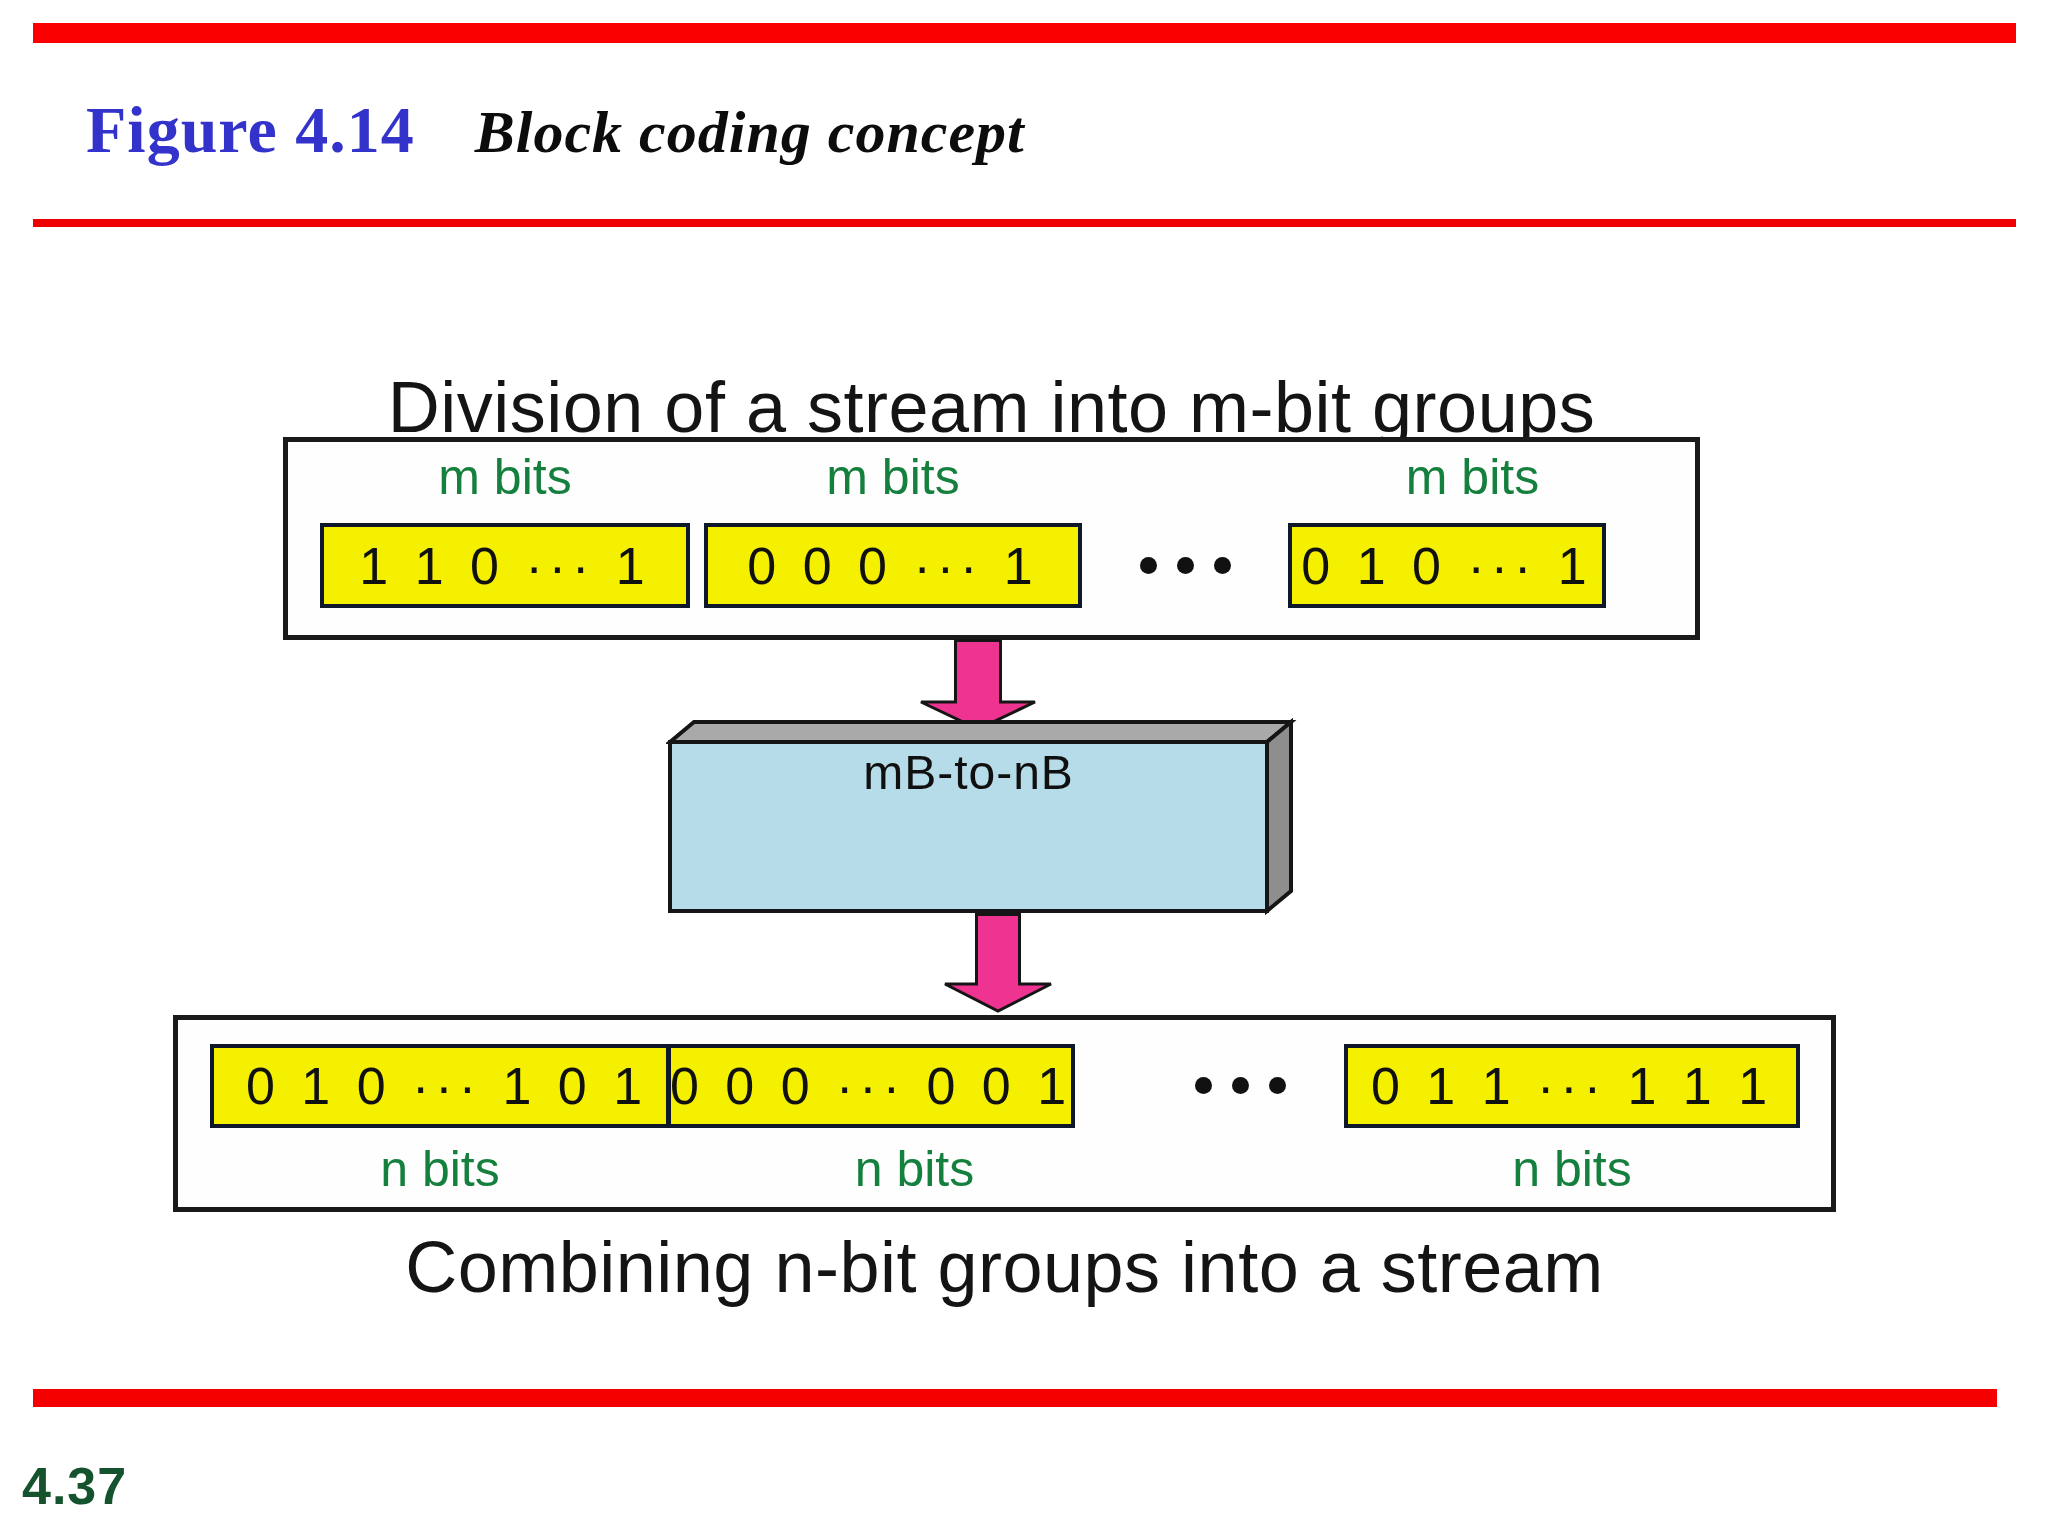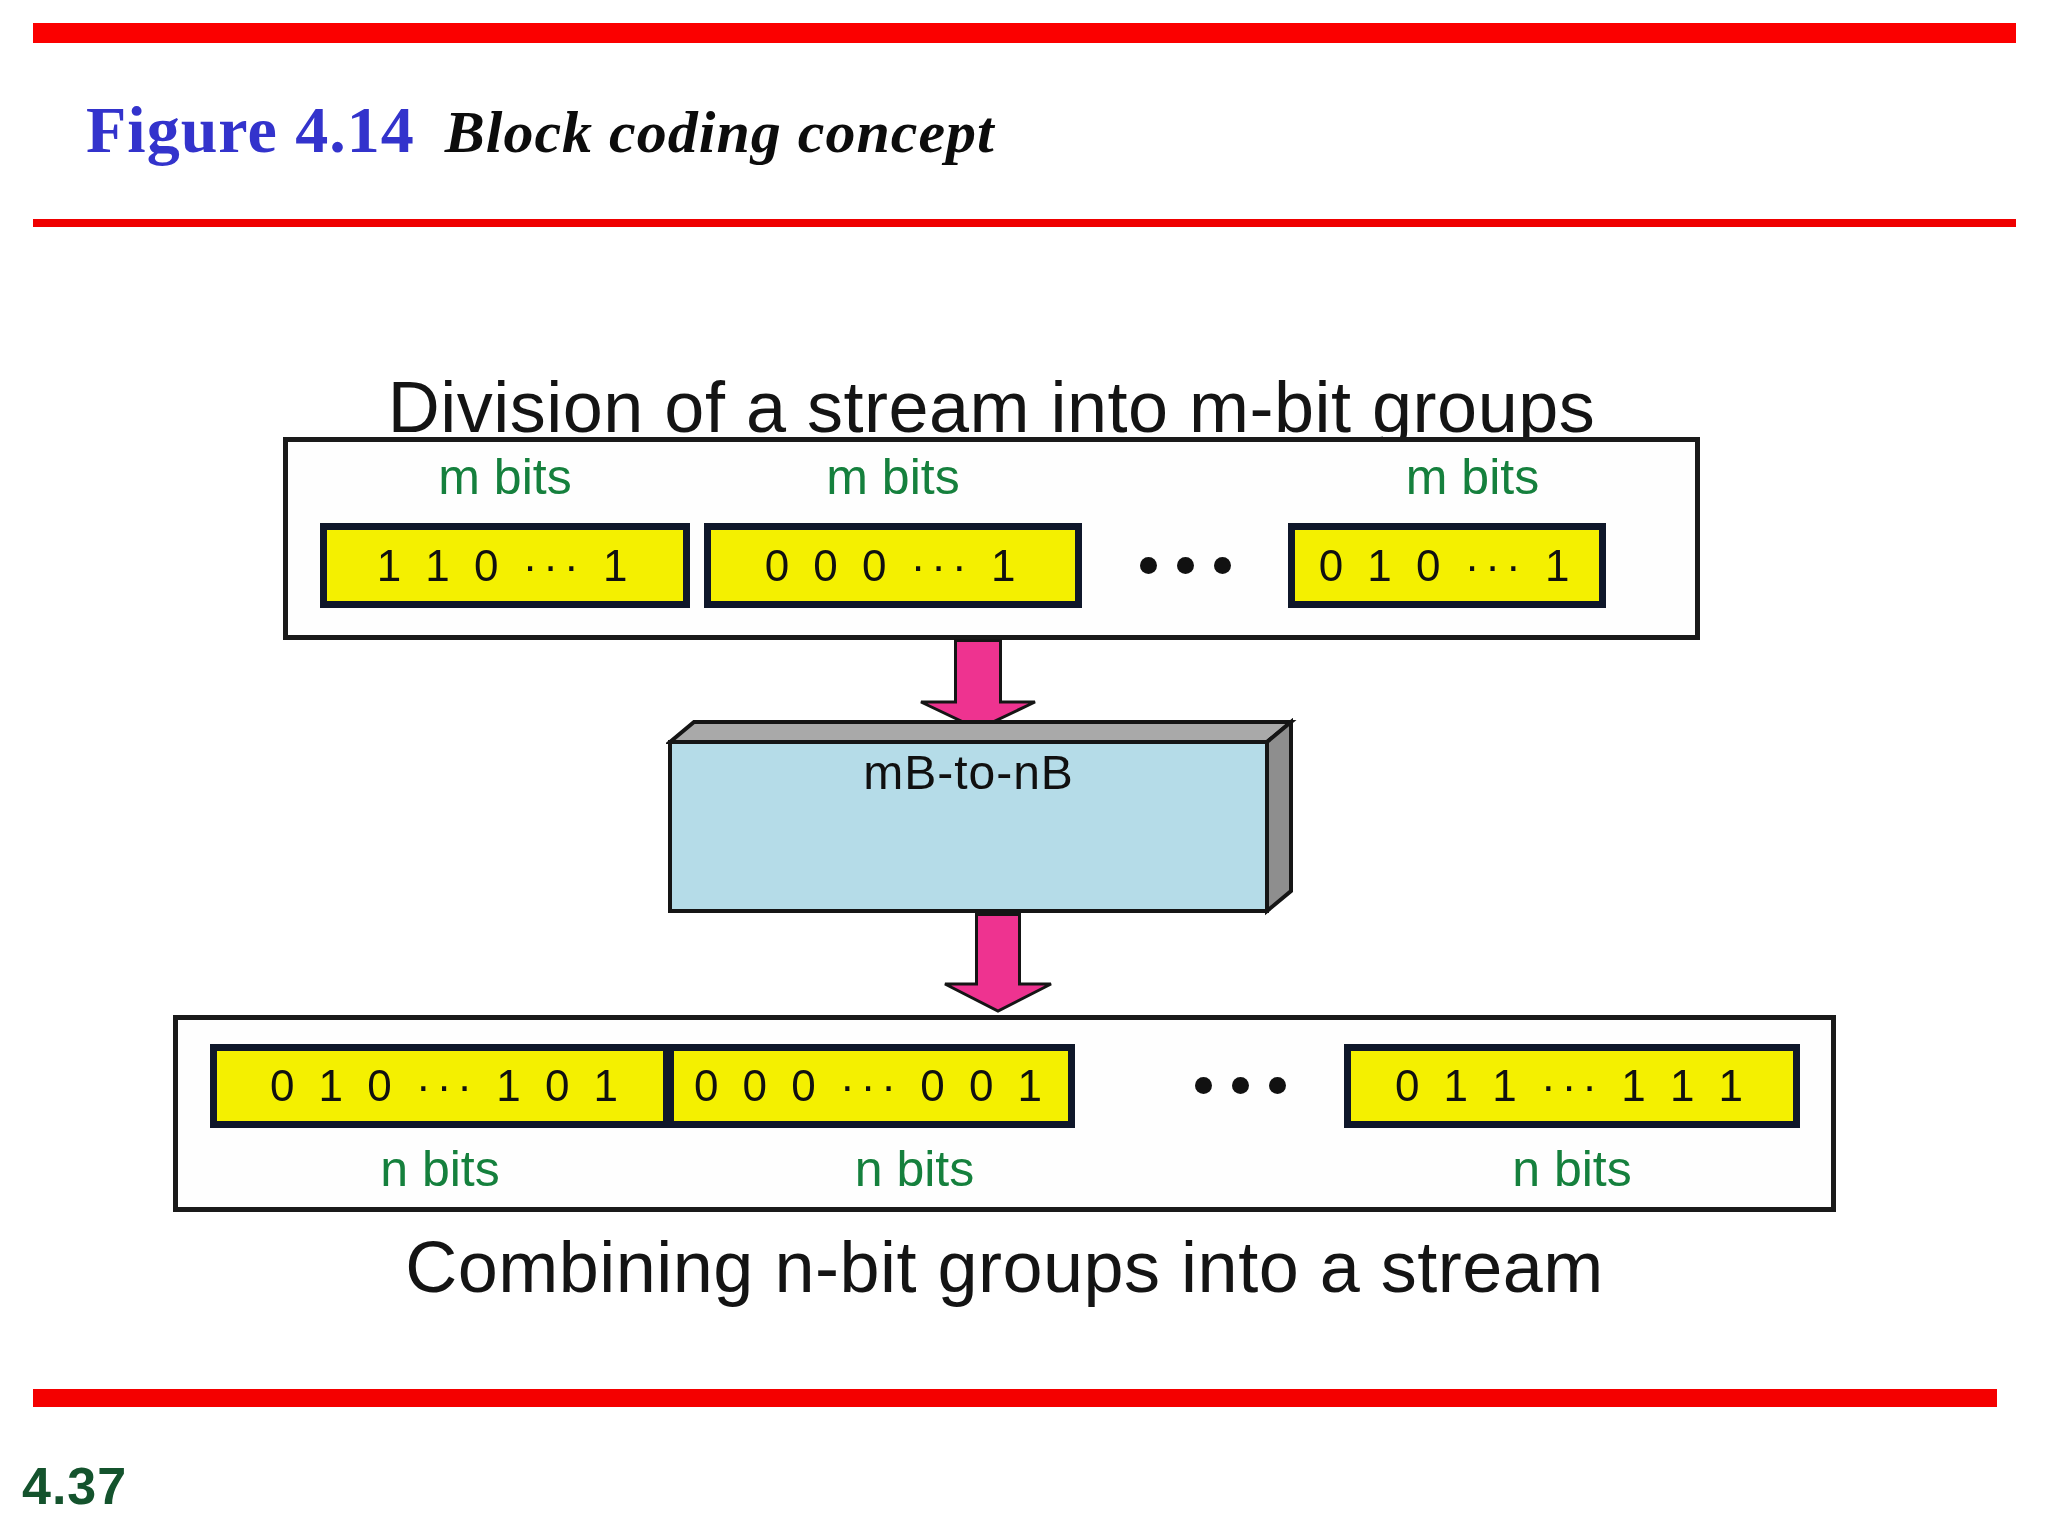--- a/index.html
+++ b/index.html
@@ -11,21 +11,21 @@
     font-family:"Liberation Sans",sans-serif;
     color:#111;
   }
   
   .bar-top{position:absolute;left:33px;top:23px;width:1983px;height:20px;background:#fb0000;}
   .rule-under-title{position:absolute;left:33px;top:219px;width:1983px;height:8px;background:#ef0000;}
   .bar-bottom{position:absolute;left:33px;top:1389px;width:1964px;height:18px;background:#f40000;}
   
   .title-row{
     position:absolute;left:86px;top:92px;
-    display:flex;align-items:baseline;gap:30px;white-space:nowrap;
+    display:flex;align-items:baseline;gap:60px;white-space:nowrap;
   }
   .fig-label{
     font-family:"Liberation Serif",serif;font-weight:bold;
     font-size:66px;color:#3333cc;letter-spacing:1px;
   }
   .fig-title{
     font-family:"Liberation Serif",serif;font-weight:bold;font-style:italic;
     font-size:60px;color:#0c0c0c;letter-spacing:1px;
   }
   
@@ -43,23 +43,23 @@
   .stream-box.top{left:283px;top:437px;width:1417px;height:203px;}
   .stream-box.bottom{left:173px;top:1015px;width:1663px;height:197px;}
   
   .bits-label{
     position:absolute;z-index:3;text-align:center;
     font-size:50px;color:#15803d;white-space:nowrap;
   }
   
   .block{
     position:absolute;z-index:3;
-    background:#f4f000;border:7px solid #0f172a;box-sizing:border-box;
+    background:#f4f000;border:4px solid #0f172a;box-sizing:border-box;
     display:flex;align-items:center;justify-content:center;
-    font-size:44px;color:#101010;letter-spacing:6px;white-space:nowrap;
+    font-size:52px;color:#101010;letter-spacing:6px;white-space:nowrap;
   }
   .blk-top{top:523px;height:85px;}
   .blk-bottom{top:1044px;height:84px;}
   
   .dots{
     position:absolute;z-index:3;width:130px;
     display:flex;align-items:center;justify-content:center;
   }
   .dot{display:inline-block;width:17px;height:17px;border-radius:50%;background:#111;margin:0 10px;}
   

